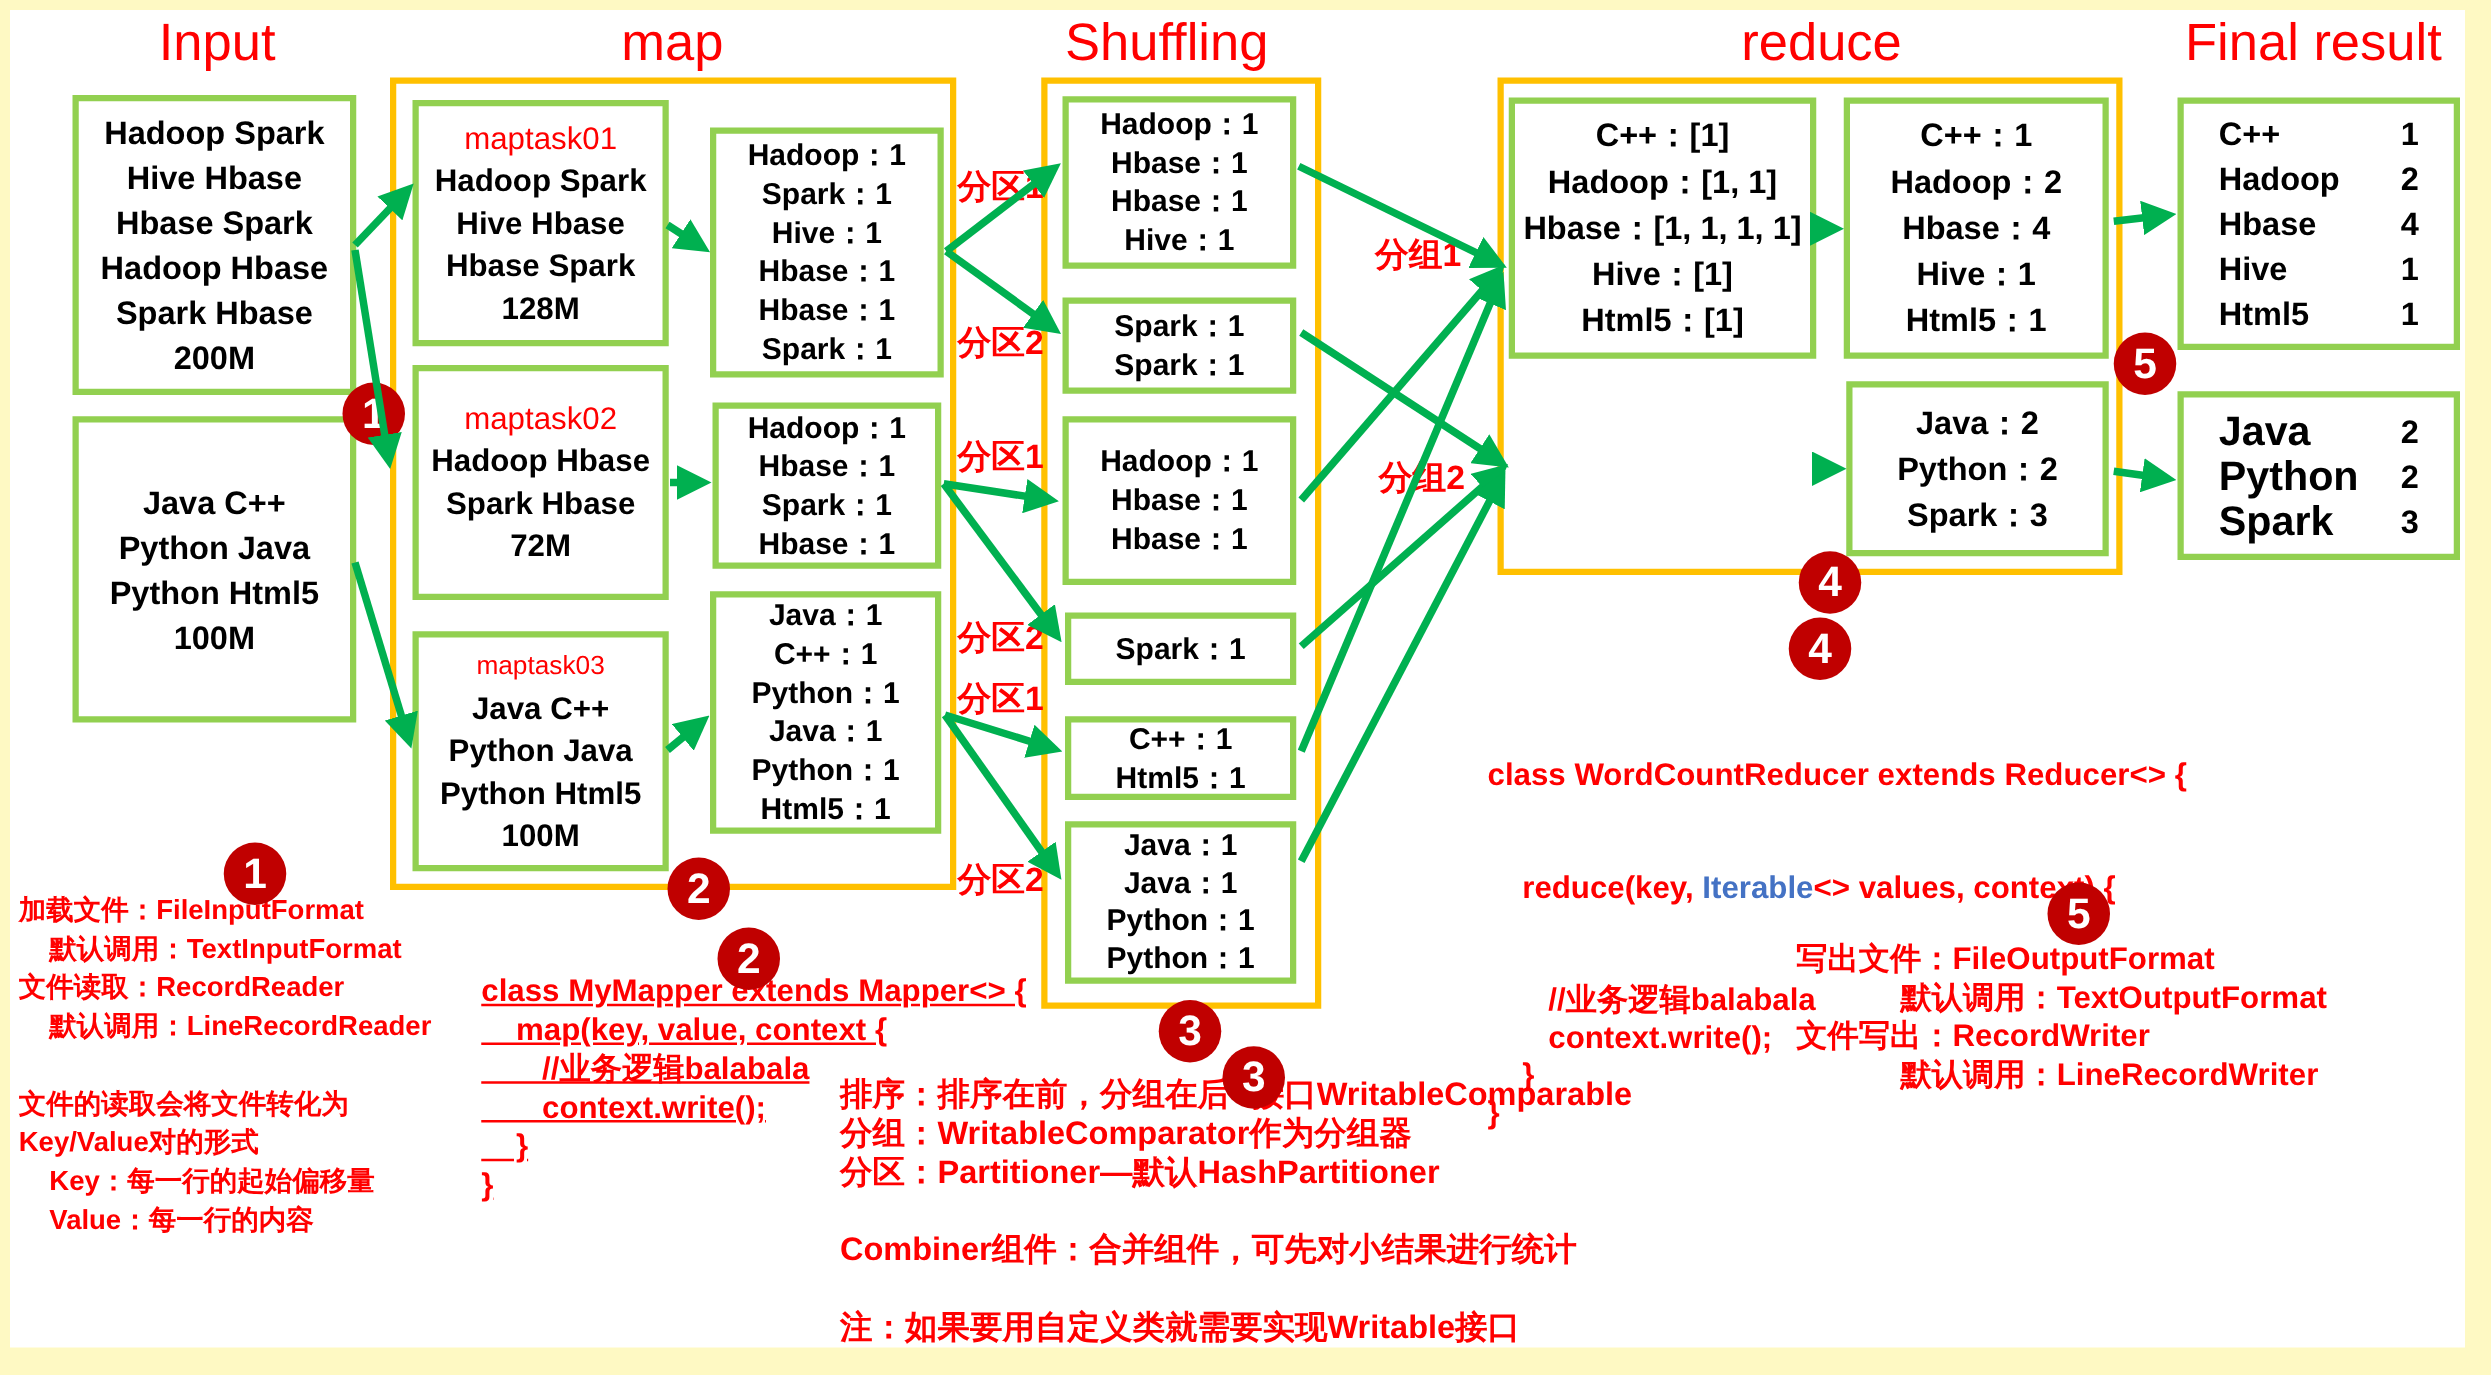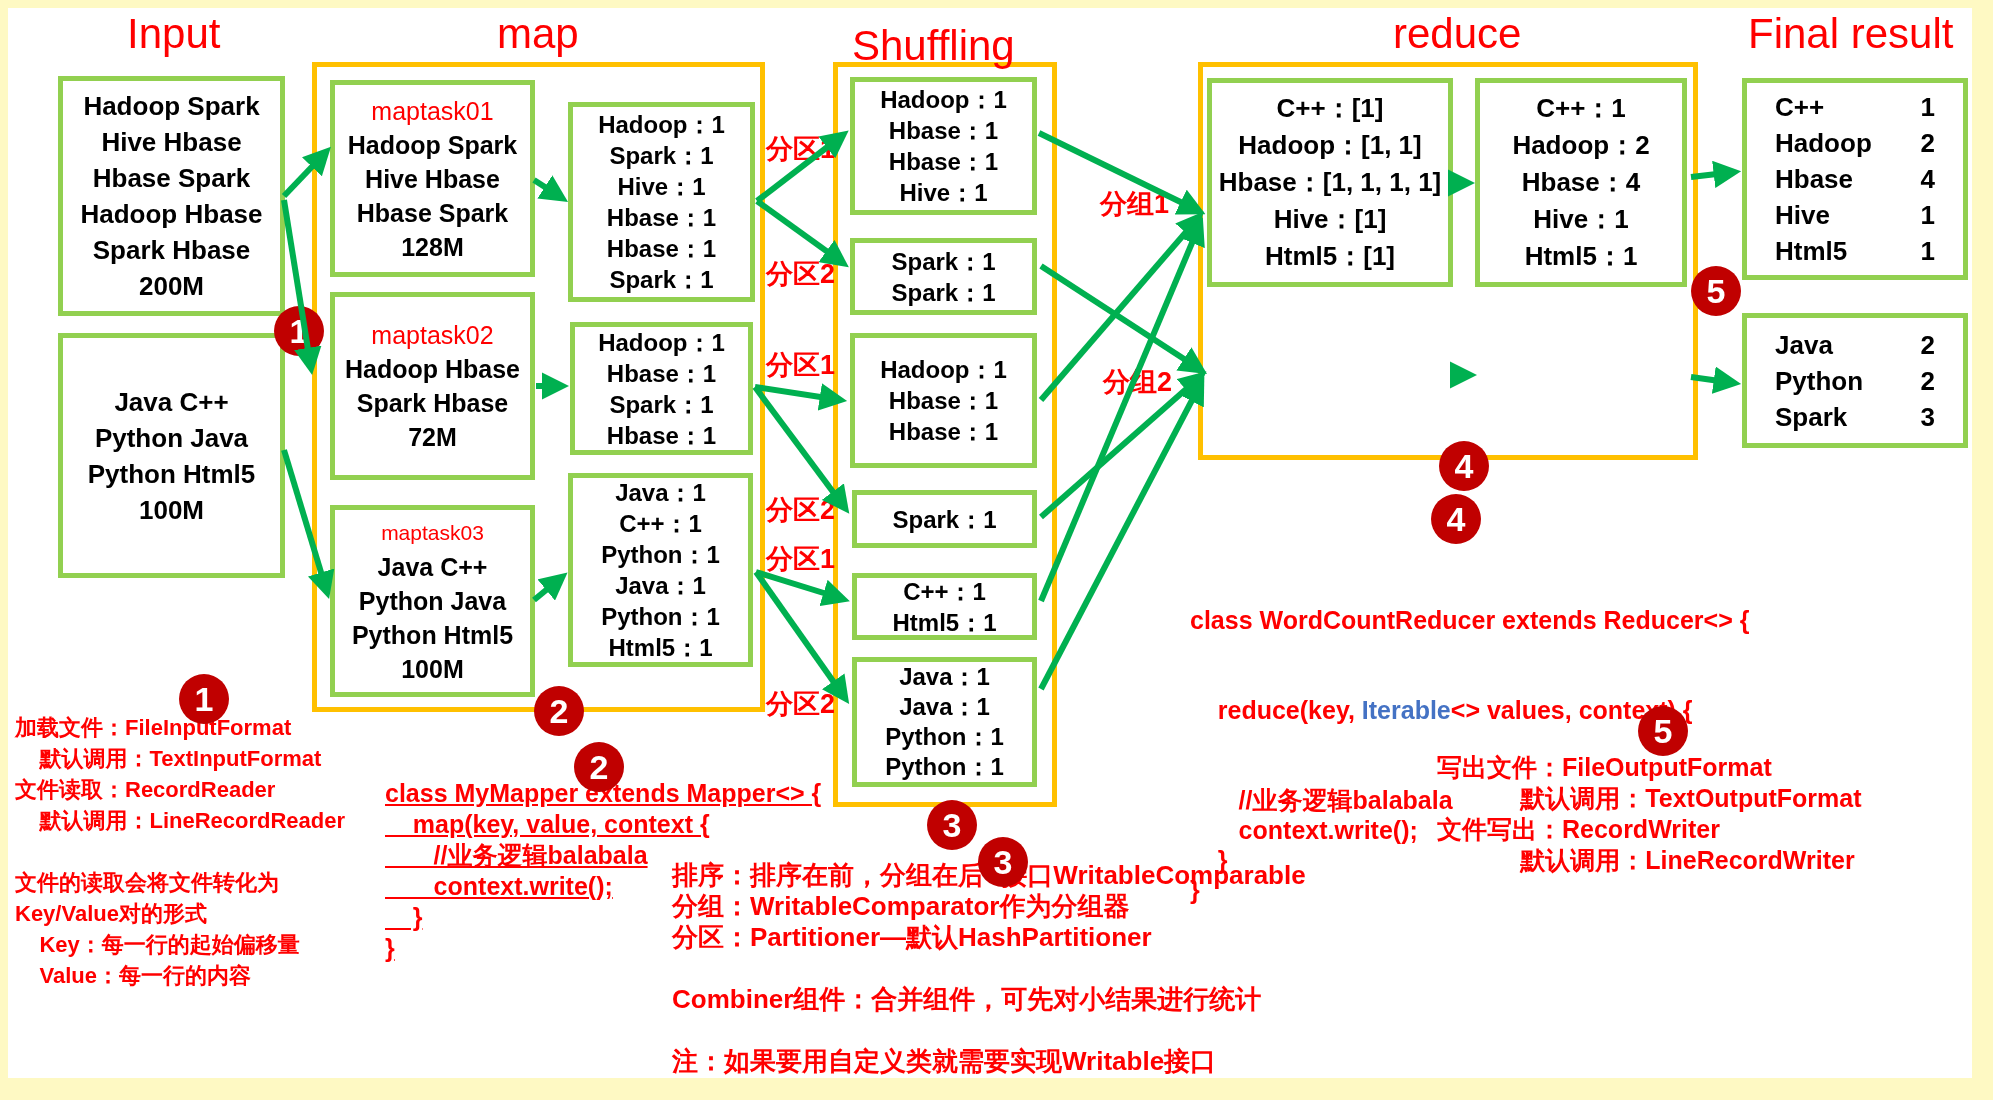--- a/index.html
+++ b/index.html
@@ -33,21 +33,21 @@
   .blue{color:var(--code_blue);}
 </style>
 </head>
 <body>
 
 <div id="stage">
   <div id="canvas"></div>
 
   <div class="hdr" style="left:127px;top:10px;">Input</div>
   <div class="hdr" style="left:497px;top:10px;">map</div>
-  <div class="hdr" style="left:852px;top:10px;margin-top:12px;">Shuffling</div>
+  <div class="hdr" style="left:852px;top:10px;">Shuffling</div>
   <div class="hdr" style="left:1393px;top:10px;">reduce</div>
   <div class="hdr" style="left:1748px;top:10px;">Final result</div>
 
   <div class="orange" style="left:312px;top:62px;width:453px;height:650px;"></div>
   <div class="orange" style="left:833px;top:62px;width:224px;height:745px;"></div>
   <div class="orange" style="left:1198px;top:62px;width:500px;height:398px;"></div>
 
   <div class="gbox" style="left:58px;top:76px;width:227px;height:240px;">
     <div class="blines" style="font-size:26px;line-height:36px;">Hadoop Spark
 Hive Hbase
@@ -153,36 +153,41 @@
 Hive：[1]
 Html5：[1]</div>
   </div>
 
   <div class="gbox" style="left:1475px;top:78px;width:212px;height:209px;">
     <div class="blines" style="font-size:26px;line-height:37px;">C++：1
 Hadoop：2
 Hbase：4
 Hive：1
 Html5：1</div>
+  </div>
+  <div class="gbox" style="left:1477px;top:305px;width:210px;height:140px;">
+    <div class="blines" style="font-size:26px;line-height:37px;">Java：2
+Python：2
+Spark：3</div>
   </div>
 
   <div class="gbox kvrow" style="left:1742px;top:78px;width:226px;height:202px;">
     <div class="kcol" style="font-size:26px;line-height:36px;">C++
 Hadoop
 Hbase
 Hive
 Html5</div>
     <div class="vcol" style="font-size:26px;line-height:36px;">1
 2
 4
 1
 1</div>
   </div>
   <div class="gbox kvrow" style="left:1742px;top:313px;width:226px;height:135px;">
-    <div class="kcol" style="font-size:26px;line-height:36px;">Java
+    <div class="kcol" style="font-size:33px;line-height:36px;">Java
 Python
 Spark</div>
     <div class="vcol" style="font-size:26px;line-height:36px;">2
 2
 3</div>
   </div>
 
   <div class="badge" style="left:274px;top:306px;">1</div>
   <div class="badge" style="left:179px;top:674px;">1</div>
   <div class="badge" style="left:534px;top:686px;">2</div>

